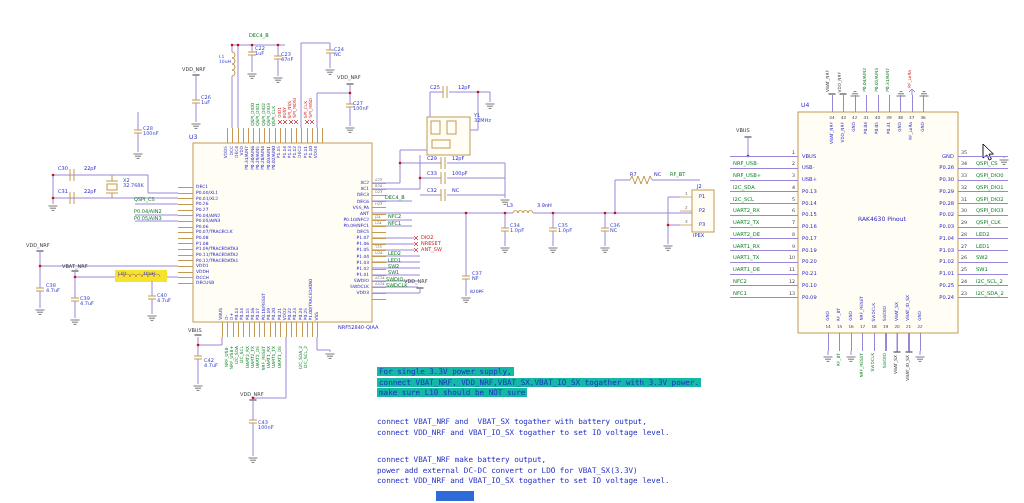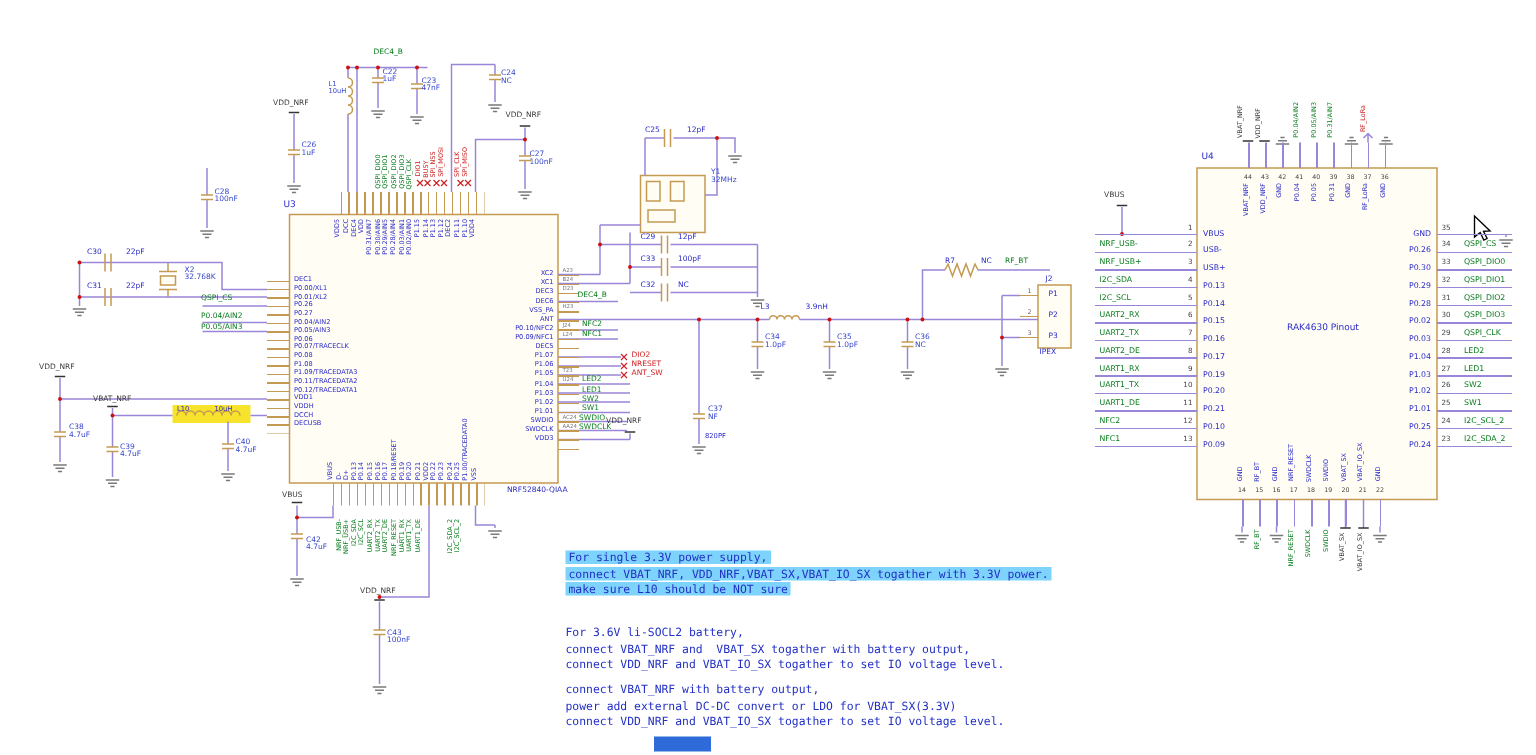--- a/index.html
+++ b/index.html
@@ -37,21 +37,21 @@
   #u4rn .it{height:11.75px;line-height:7.5px;font-size:5.2px;color:#0a7d1e;white-space:nowrap}
   #u4rp .it{height:11.75px;line-height:8px;font-size:5.2px;color:#2a2ac8;text-align:right}
   #u4rnum .it{height:11.75px;line-height:7px;font-size:4.8px;color:#444}
   #u4tp .it{width:11.4px;height:40px;justify-content:flex-start;color:#2a2ac8}
   #u4tnum .it{width:11.4px;height:8px;font-size:4.2px;color:#444;line-height:8px;display:block;text-align:center}
   #u4bp .it{width:11.5px;height:38px;justify-content:flex-end;color:#2a2ac8}
   #u4bnum .it{width:11.5px;height:8px;font-size:4.2px;color:#444;line-height:8px;display:block;text-align:center}
   
   .notes{position:absolute;font-family:"DejaVu Sans Mono",monospace;font-size:7.6px;color:#2330c5}
   .nline{line-height:10.7px;white-space:pre}
-  .hl{background:#7dd3fc;padding:0 2px}
+  .hl{background:#14b8a6;padding:0 2px}
   #selrect{position:absolute;left:436px;top:491px;width:38px;height:10px;background:#2f6bd8;z-index:3}
   .notes{z-index:5}
   .vlbl{position:absolute;display:flex;flex-direction:column;align-items:center}
   .anchorb{justify-content:flex-end}
 </style>
 </head>
 <body>
 
 <svg width="1024" height="503" viewBox="0 0 1024 503">
   <defs>
@@ -803,21 +803,20 @@
 <div class="lbl gy" style="left:685px;top:206px;font-size:4.2px">2</div>
 <div class="lbl gy" style="left:685px;top:220px;font-size:4.2px">3</div>
 
 <div id="selrect"></div>
 <div class="notes" style="left:377px;top:367px">
     <div class="nline"><span class="hl">For single 3.3V power supply,</span></div>
     <div class="nline"><span class="hl">connect VBAT_NRF, VDD_NRF,VBAT_SX,VBAT_IO_SX togather with 3.3V power.</span></div>
     <div class="nline"><span class="hl">make sure L10 should be NOT sure</span></div>
   </div>
 <div class="notes" style="left:377px;top:417px">
-    <div class="nline">For 3.6V li-SOCL2 battery,</div>
     <div class="nline">connect VBAT_NRF and  VBAT_SX togather with battery output,</div>
     <div class="nline">connect VDD_NRF and VBAT_IO_SX togather to set IO voltage level.</div>
   </div>
 <div class="notes" style="left:377px;top:455px">
-    <div class="nline">connect VBAT_NRF with battery output,</div>
+    <div class="nline">connect VBAT_NRF make battery output,</div>
     <div class="nline">power add external DC-DC convert or LDO for VBAT_SX(3.3V)</div>
     <div class="nline">connect VDD_NRF and VBAT_IO_SX togather to set IO voltage level.</div>
   </div>
 
 </body></html>

